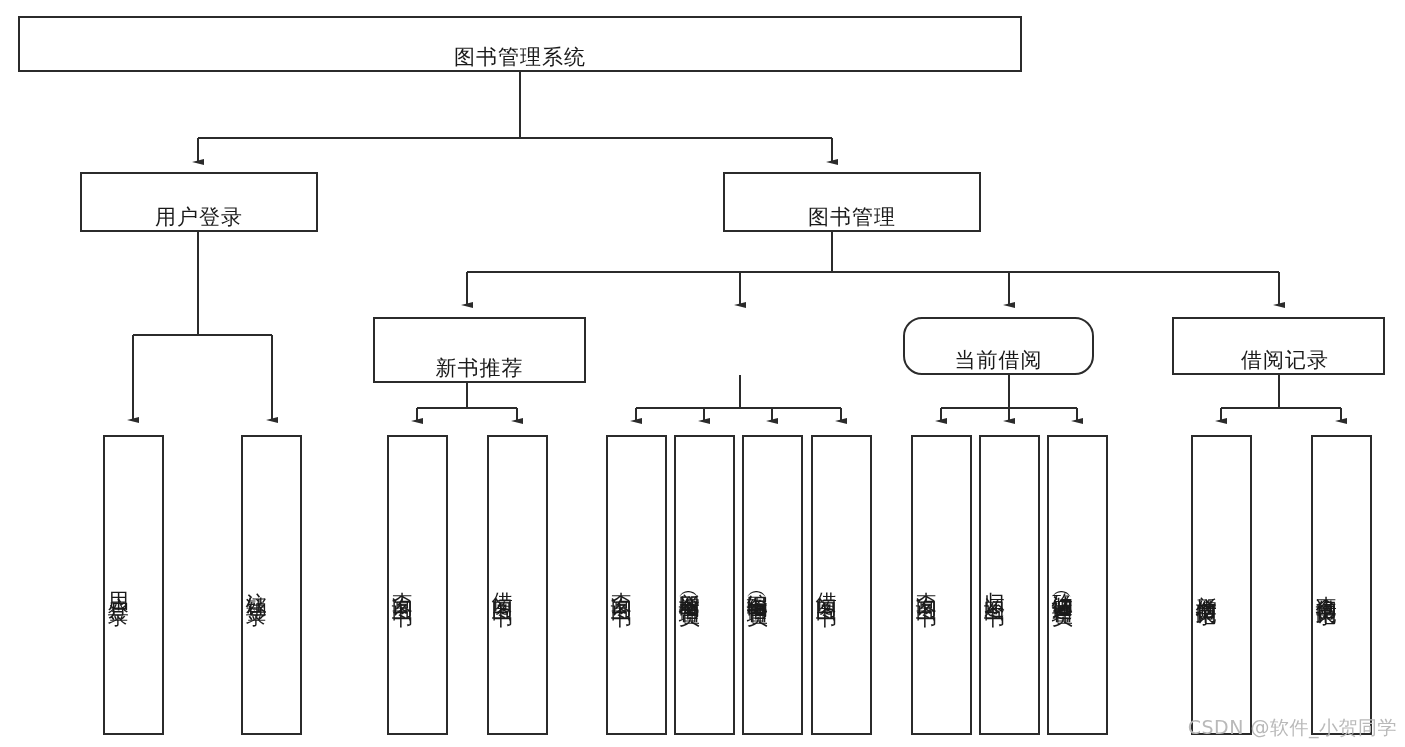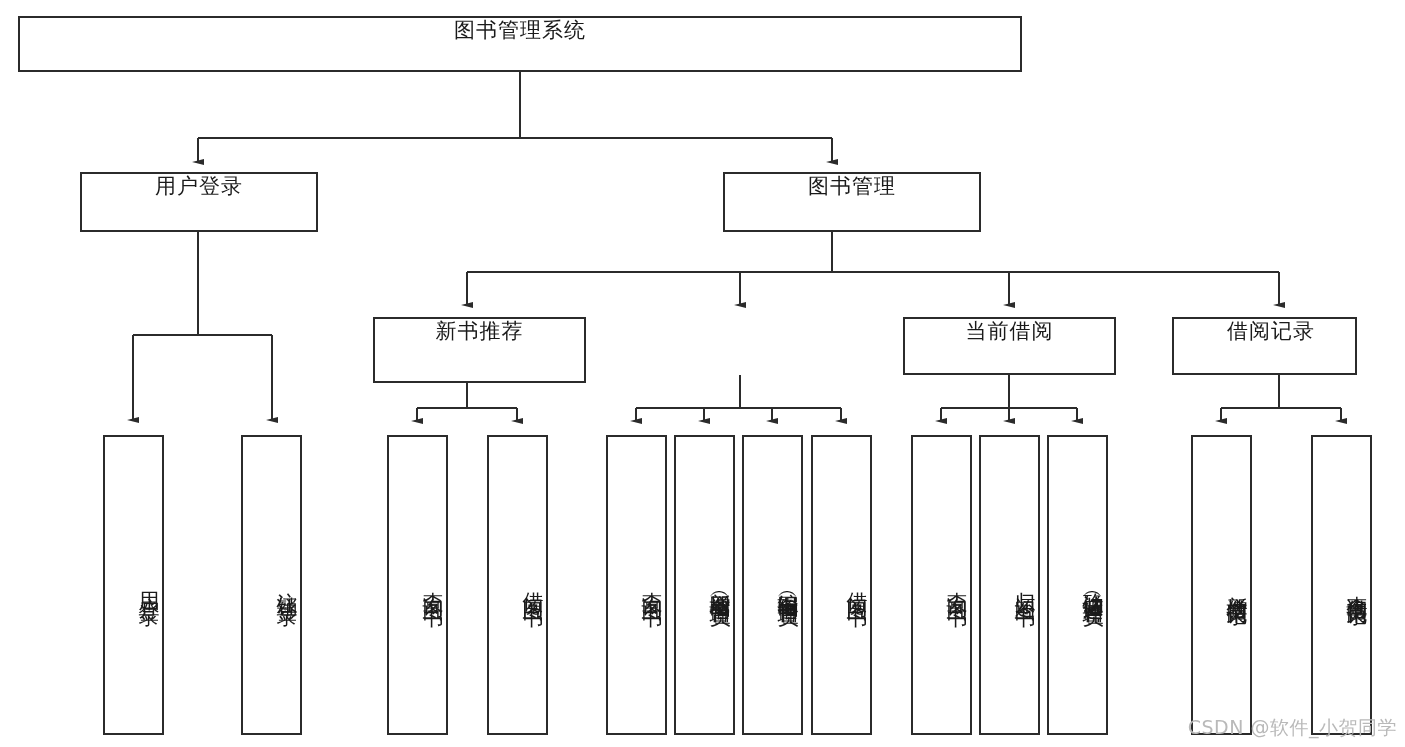--- a/index.html
+++ b/index.html
@@ -24,21 +24,21 @@
     width: 1405px;
     height: 747px;
     pointer-events: none;
   }
   .node {
     position: absolute;
     box-sizing: border-box;
     border: 2px solid #2b2b2b;
     background: #ffffff;
     display: flex;
-    align-items: flex-start;
+    align-items: flex-end;
     justify-content: center;
     color: #1a1a1a;
   }
   .node.h {
     font-size: 21px;
     line-height: 1.2;
     letter-spacing: 1px;
   }
   .node.v {
     writing-mode: vertical-rl;
@@ -130,25 +130,25 @@
 
   <div class="node h" style="left:723px; top:172px; width:258px; height:60px;">
     <span>图书管理</span>
   </div>
 
   <div class="node h" style="left:373px; top:317px; width:213px; height:66px;">
     <span>新书推荐</span>
   </div>
 
 
-  <div class="node h" style="left:903px; top:317px; width:213px; height:58px;">
+  <div class="node h" style="left:903px; top:317px; width:191px; height:58px;border-radius:19px;">
     <span>当前借阅</span>
   </div>
 
-  <div class="node h" style="left:1172px; top:317px; width:185px; height:58px;padding-left:13px;">
+  <div class="node h" style="left:1172px; top:317px; width:213px; height:58px;padding-left:13px;">
     <span>借阅记录</span>
   </div>
 
   <div class="node v" style="left:103px; top:435px; width:61px; height:300px;">
     <span>用户登录</span>
   </div>
 
   <div class="node v" style="left:241px; top:435px; width:61px; height:300px;">
     <span>注销登录</span>
   </div>

